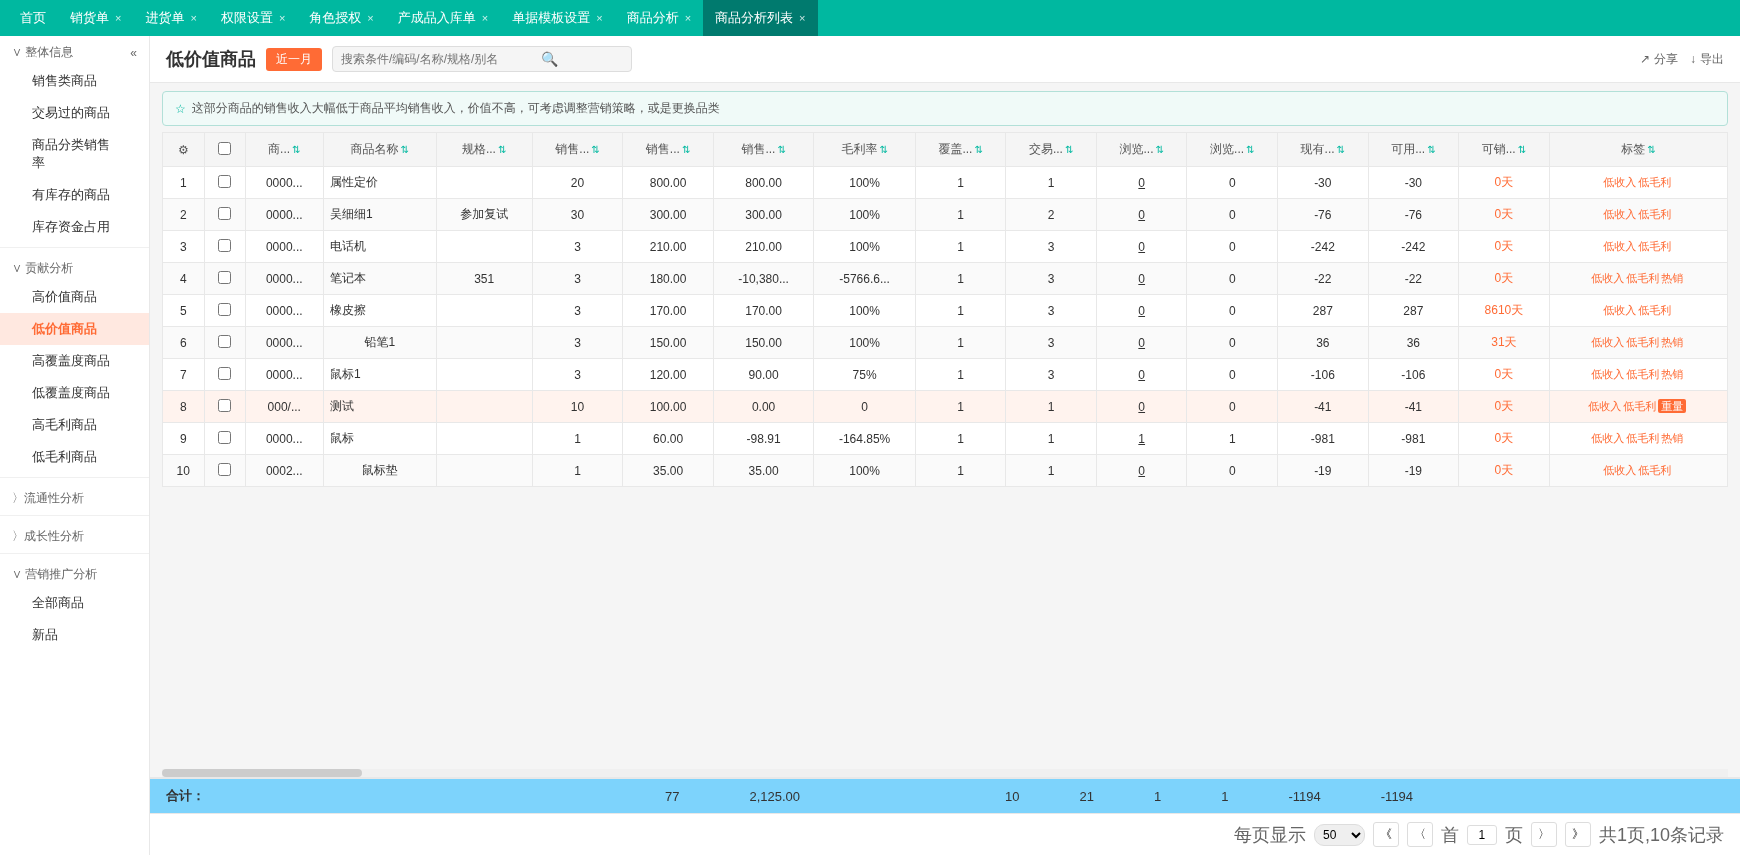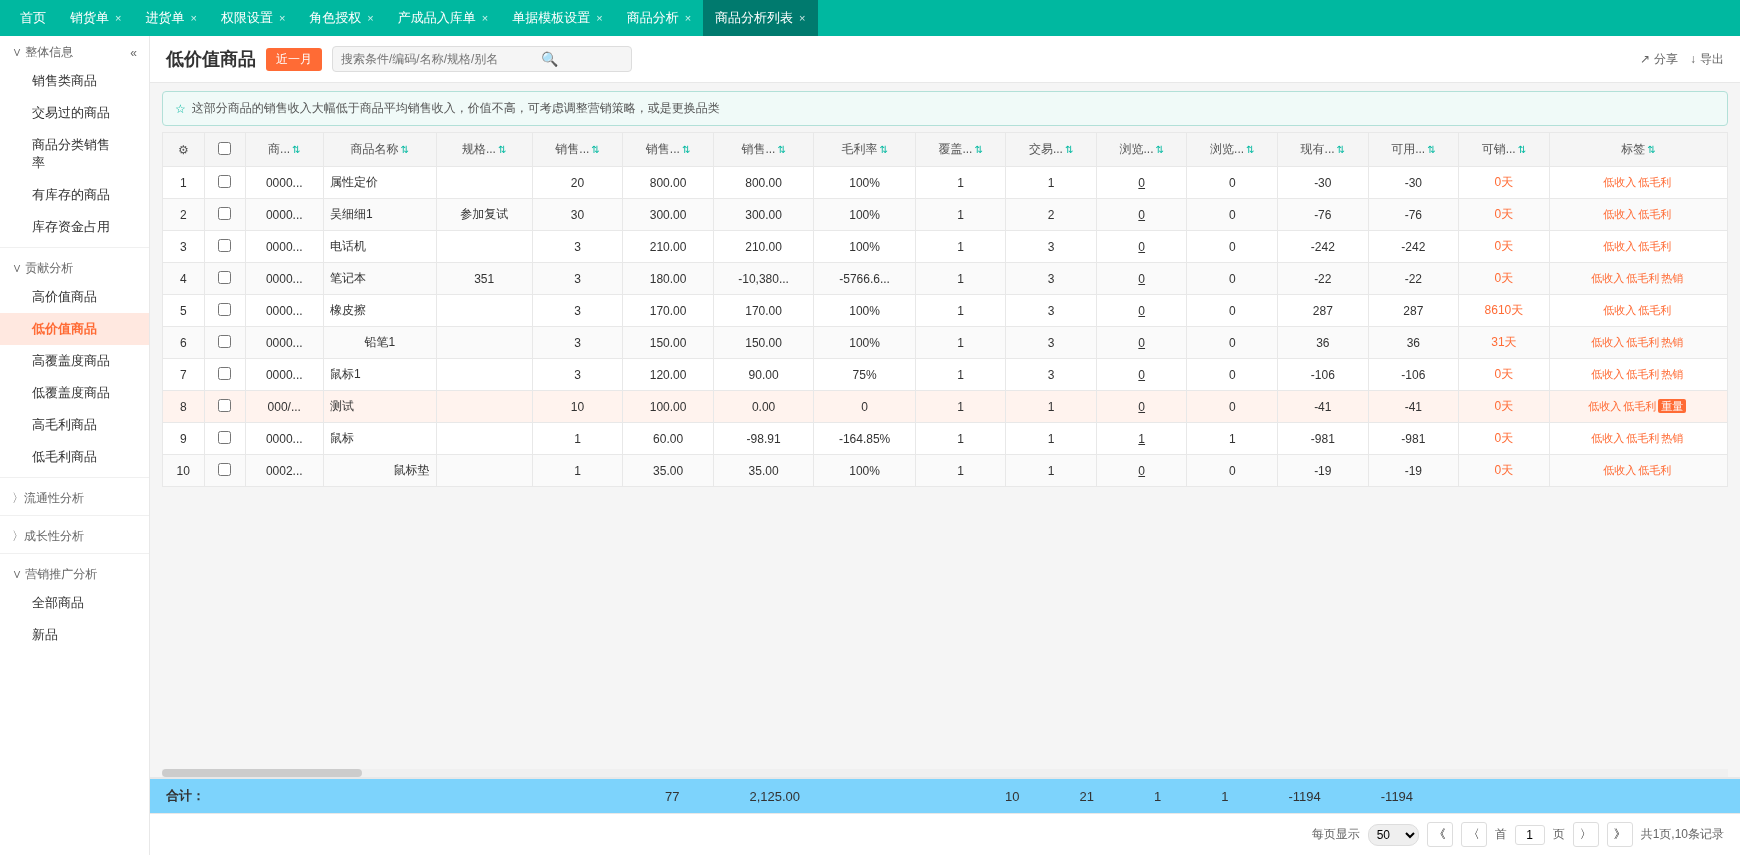--- a/index.html
+++ b/index.html
@@ -205,21 +205,21 @@
     
     .pagination {
       background: white;
       padding: 8px 16px;
       display: flex;
       align-items: center;
       justify-content: flex-end;
       gap: 8px;
       border-top: 1px solid #e8e8e8;
     }
-    .pagination-text { color: #666; font-size: 12px; }
+    .pagination-text { color: #666; font-size: 18px; }
     .page-select {
       border: 1px solid #ddd;
       padding: 2px 4px;
       border-radius: 10px;
       font-size: 12px;
     }
     .page-btn {
       border: 1px solid #ddd;
       background: white;
       padding: 3px 6px;
@@ -521,21 +521,21 @@
     <td><span>1</span></td>
     <td>-981</td>
     <td>-981</td>
     <td style="color:#ff6b35">0天</td>
     <td><span style="color:#ff6b35;font-size:11px;margin-right:2px;">低收入</span><span style="color:#ff6b35;font-size:11px;margin-right:2px;">低毛利</span><span style="color:#ff6b35;font-size:11px;margin-right:2px;">热销</span></td>
   </tr>
             <tr>
     <td>10</td>
     <td><input type="checkbox" style=""></td>
     <td>0002...</td>
-    <td style="text-align:right">鼠标垫</td>
+    <td style="text-align:center">鼠标垫</td>
     <td></td>
     <td>1</td>
     <td>35.00</td>
     <td>35.00</td>
     <td>100%</td>
     <td>1</td>
     <td>1</td>
     <td><span class="underline">0</span></td>
     <td><span>0</span></td>
     <td>-19</td>

